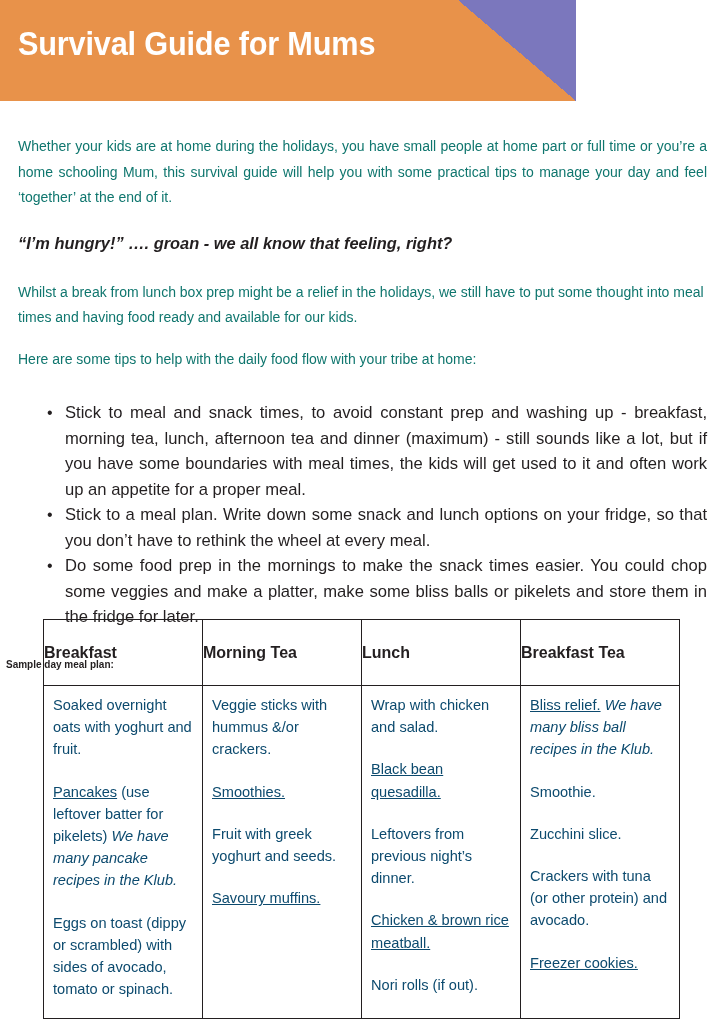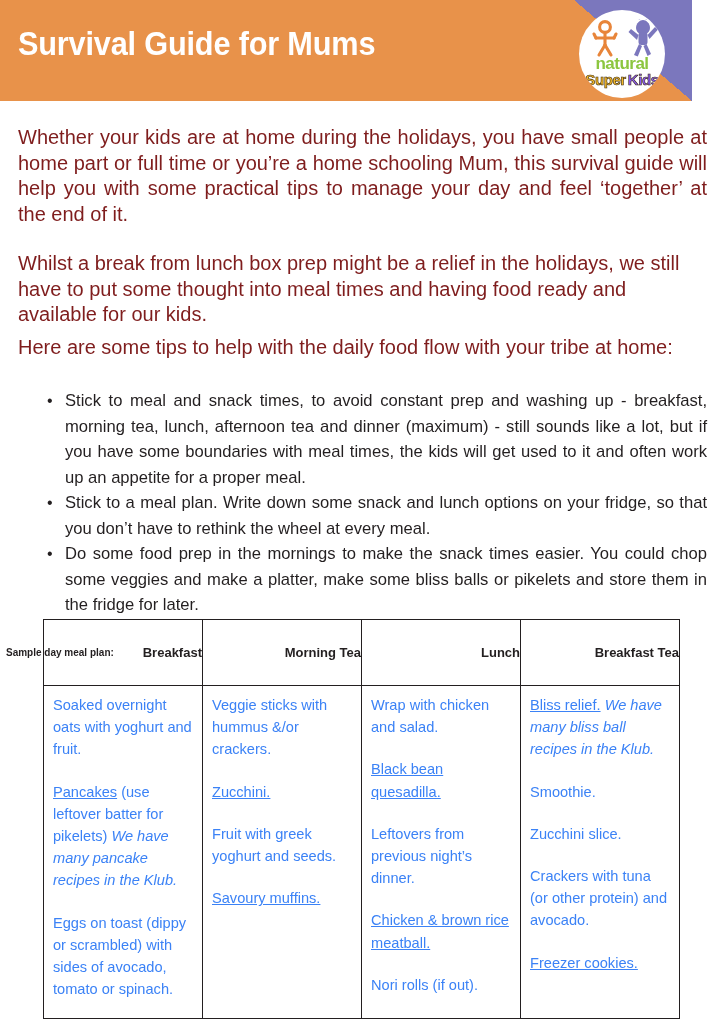--- a/index.html
+++ b/index.html
@@ -15,21 +15,21 @@
   .page {
     position: relative;
     width: 724px;
     height: 1024px;
     background: #ffffff;
   }
 
   
   .banner {
     position: relative;
-    width: 692px;
+    width: 576px;
     height: 101px;
     background: #E8924A;
     overflow: hidden;
   }
 
   .banner-purple {
     position: absolute;
     top: 0;
     right: 0;
     width: 118px;
@@ -109,25 +109,25 @@
 
   
   .content {
     position: absolute;
     left: 0;
     top: 101px;
     width: 724px;
   }
 
   .para {
-    color: #7f1d1d;
-    font-size: 20px;
+    color: #0f766e;
+    font-size: 14px;
     line-height: 25.5px;
     text-align: justify;
-    margin: 7px 17px 0 18px;
+    margin: 16px 17px 0 18px;
   }
   .para.nojust { text-align: left; }
 
   .para-1 { padding-top: 17px; }
 
   .heading-italic {
     color: #231F20;
     font-size: 16.4px;
     font-weight: bold;
     font-style: italic;
@@ -179,30 +179,30 @@
   }
   .meal-table th,
   .meal-table td {
     border: 1.6px solid #231F20;
     vertical-align: top;
     padding: 0;
   }
   .meal-table th {
     height: 66px;
     vertical-align: middle;
-    text-align: right;
-    font-size: 13px;
+    text-align: left;
+    font-size: 16px;
     font-weight: bold;
     color: #231F20;
   }
   .meal-table td {
     padding: 8px 9px 10px 9px;
     font-size: 14.6px;
     line-height: 22.2px;
-    color: #3b82f6;
+    color: #0c4a6e;
     height: 333px;
   }
   .cell-block { margin-bottom: 20px; }
   .cell-block:last-child { margin-bottom: 0; }
   .lnk { text-decoration: underline; }
   .ital { font-style: italic; }
 </style>
 </head>
 <body>
 
@@ -241,20 +241,21 @@
       <div class="logo-word-super">
         <span class="logo-super">Super</span><span class="logo-kids">Kids</span>
       </div>
     </div>
   </div>
 
   <div class="content">
 
     <p class="para para-1">Whether your kids are at home during the holidays, you have small people at home part or full time or you’re a home schooling Mum, this survival guide will help you with some practical tips to manage your day and feel ‘together’ at the end of it.</p>
 
+    <p class="heading-italic">“I’m hungry!” …. groan - we all know that feeling, right?</p>
 
     <p class="para para-2 nojust">Whilst a break from lunch box prep might be a relief in the holidays, we still have to put some thought into meal times and having food ready and available for our kids.</p>
     <p class="para nojust">Here are some tips to help with the daily food flow with your tribe at home:</p>
 
     <ul class="bullets">
       <li>Stick to meal and snack times, to avoid constant prep and washing up - breakfast, morning tea, lunch, afternoon tea and dinner (maximum) - still sounds like a lot, but if you have some boundaries with meal times, the kids will get used to it and often work up an appetite for a proper meal.</li>
       <li>Stick to a meal plan. Write down some snack and lunch options on your fridge, so that you don’t have to rethink the wheel at every meal.</li>
       <li>Do some food prep in the mornings to make the snack times easier. You could chop some veggies and make a platter, make some bliss balls or pikelets and store them in the fridge for later.</li>
     </ul>
 
@@ -272,21 +273,21 @@
     </thead>
     <tbody>
       <tr>
         <td>
             <div class="cell-block"><span>Soaked overnight oats with yoghurt and fruit.</span></div>
             <div class="cell-block"><span class="lnk">Pancakes</span><span> (use leftover batter for pikelets) </span><span class="ital">We have many pancake recipes in the Klub.</span></div>
             <div class="cell-block"><span>Eggs on toast (dippy or scrambled) with sides of avocado, tomato or spinach.</span></div>
           </td>
         <td>
             <div class="cell-block"><span>Veggie sticks with hummus &amp;/or crackers.</span></div>
-            <div class="cell-block"><span class="lnk">Zucchini.</span></div>
+            <div class="cell-block"><span class="lnk">Smoothies.</span></div>
             <div class="cell-block"><span>Fruit with greek yoghurt and seeds.</span></div>
             <div class="cell-block"><span class="lnk">Savoury muffins.</span></div>
           </td>
         <td>
             <div class="cell-block"><span>Wrap with chicken and salad.</span></div>
             <div class="cell-block"><span class="lnk">Black bean quesadilla.</span></div>
             <div class="cell-block"><span>Leftovers from previous night’s dinner.</span></div>
             <div class="cell-block"><span class="lnk">Chicken &amp; brown rice meatball.</span></div>
             <div class="cell-block"><span>Nori rolls (if out).</span></div>
           </td>

